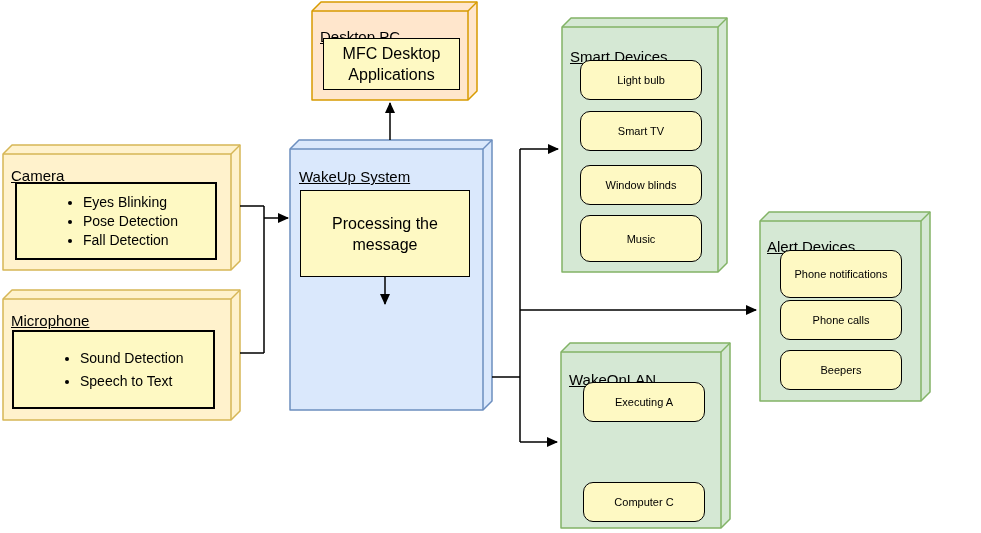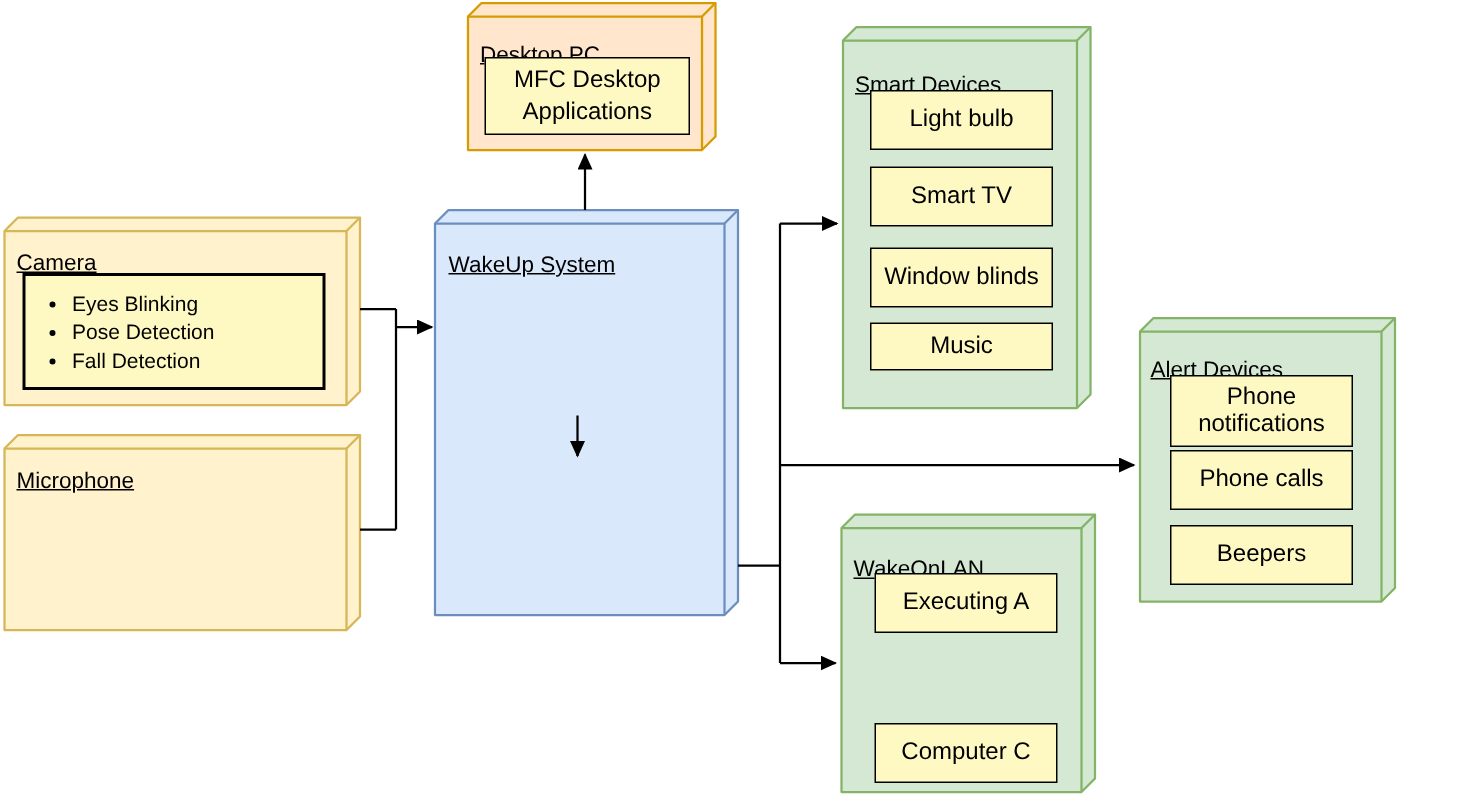--- a/index.html
+++ b/index.html
@@ -32,23 +32,23 @@
 
   
   .wbox{
     position:absolute; background:#fef9c3; border:1.5px solid #000;
     display:flex; align-items:center; justify-content:center;
     text-align:center; box-sizing:border-box;
   }
   .wbox.big{font-size:16px; line-height:21px;}
   .wbox.big span{display:block; width:120px;}
   .wbox.mfc span{display:block; width:112px;}
-  .wbox.small{border-width:1.3px; font-size:16px;}
+  .wbox.small{border-width:1.3px; font-size:11px;border-radius:10px;}
   .wbox.list{border-width:2px; justify-content:flex-start; text-align:left; font-size:14px;}
-  .wbox.list ul{margin:0; padding-left:31px; list-style:disc;}
+  .wbox.list ul{margin:0; padding-left:66px; list-style:disc;}
   .wbox.list.lh19 li{line-height:19px;}
   .wbox.list.lh23 li{line-height:23px;}
 </style>
 </head>
 <body>
 
 <div id="canvas">
 
   <svg id="shapes" viewBox="0 0 981 533">
     <defs>
@@ -120,36 +120,45 @@
   <div class="node-title" style="left:569px; top:357px">WakeOnLAN</div>
 
   <div class="wbox list lh19" style="left:15px; top:182px; width:202px; height:78px">
     <ul>
       <li>Eyes Blinking</li>
       <li>Pose Detection</li>
       <li>Fall Detection</li>
     </ul>
   </div>
 
+  <div class="wbox list lh23" style="left:12px; top:330px; width:203px; height:79px">
+    <ul>
+      <li>Sound Detection</li>
+      <li>Speech to Text</li>
+    </ul>
+  </div>
 
   <div class="wbox big mfc" style="left:323px; top:38px; width:137px; height:52px">
     <span>MFC Desktop Applications</span>
   </div>
 
+  <div class="wbox big" style="left:300px; top:190px; width:170px; height:87px">
+    <span>Processing the message</span>
+  </div>
 
   <div class="wbox small" style="left:580px; top:60px; width:122px; height:40px">
     <span>Light bulb</span>
   </div>
   <div class="wbox small" style="left:580px; top:111px; width:122px; height:40px">
     <span>Smart TV</span>
   </div>
   <div class="wbox small" style="left:580px; top:165px; width:122px; height:40px">
     <span>Window blinds</span>
   </div>
-  <div class="wbox small" style="left:580px; top:215px; width:122px; height:32px">
+  <div class="wbox small" style="left:580px; top:215px; width:122px; height:47px">
     <span>Music</span>
   </div>
 
   <div class="wbox small" style="left:780px; top:250px; width:122px; height:48px">
     <span>Phone notifications</span>
   </div>
   <div class="wbox small" style="left:780px; top:300px; width:122px; height:40px">
     <span>Phone calls</span>
   </div>
   <div class="wbox small" style="left:780px; top:350px; width:122px; height:40px">

